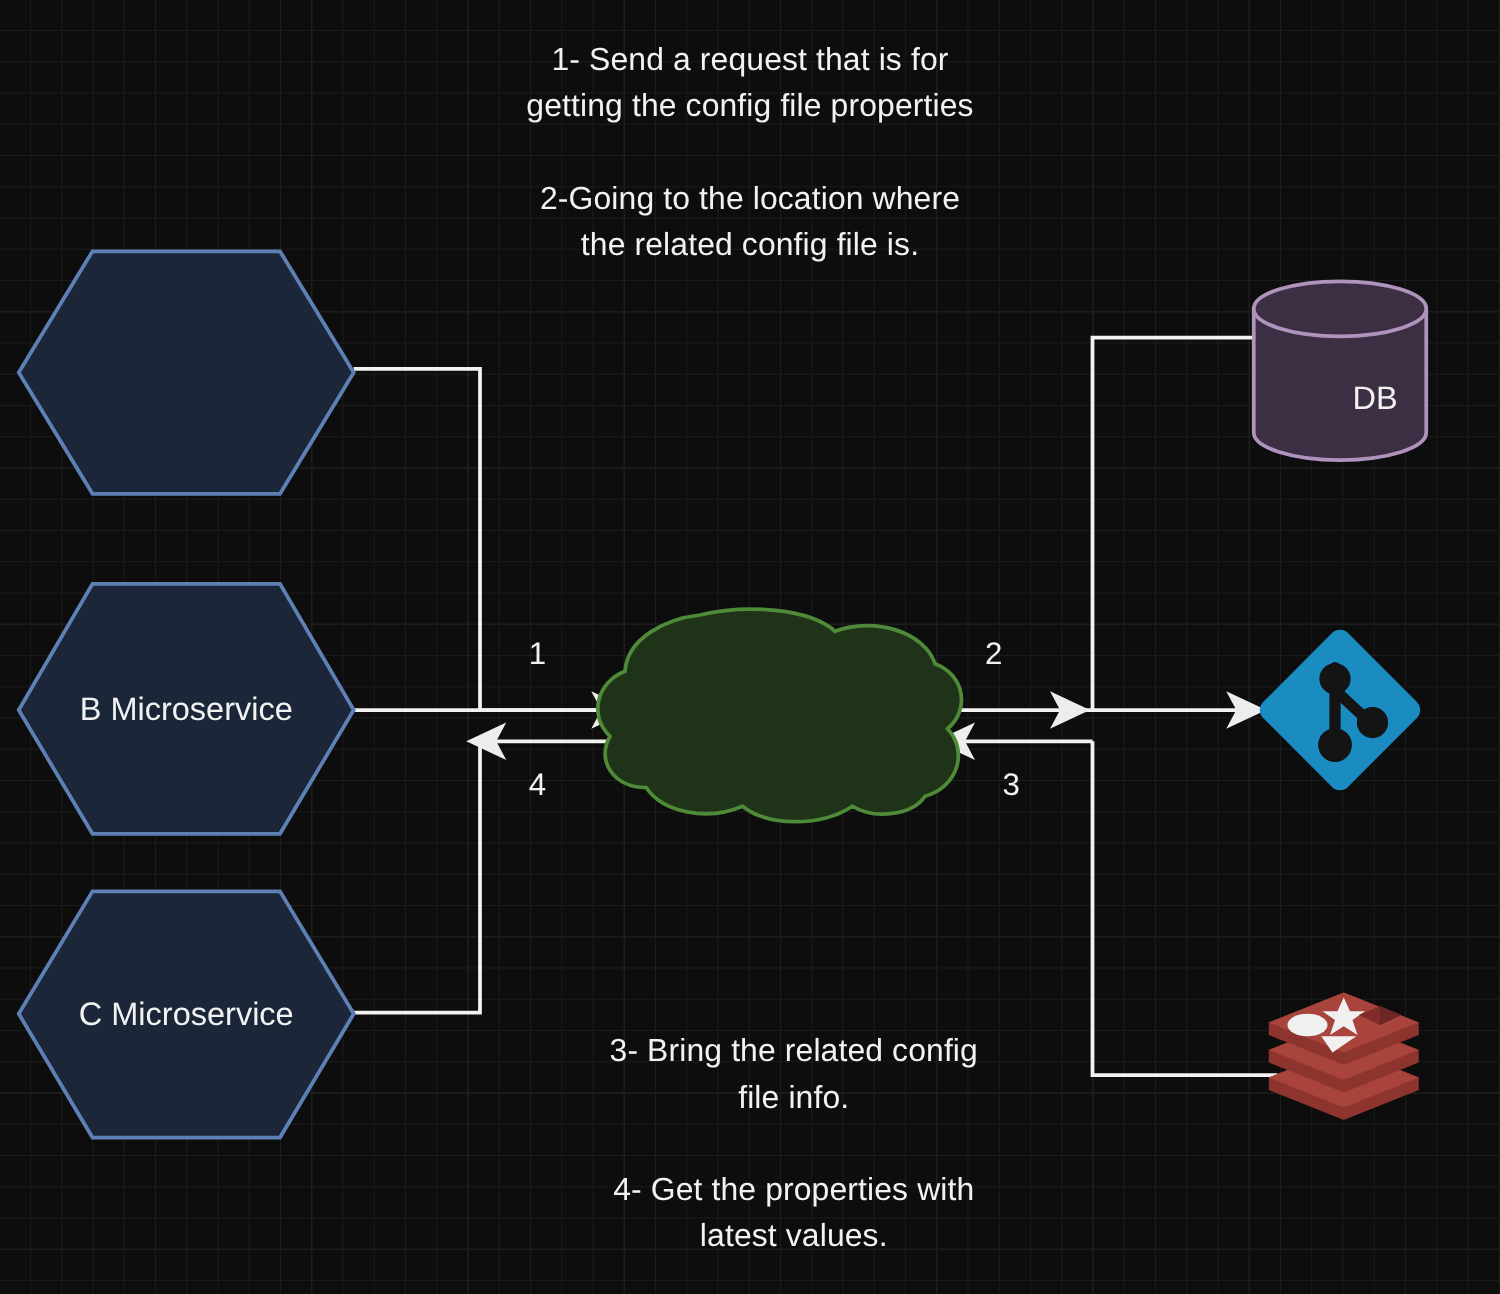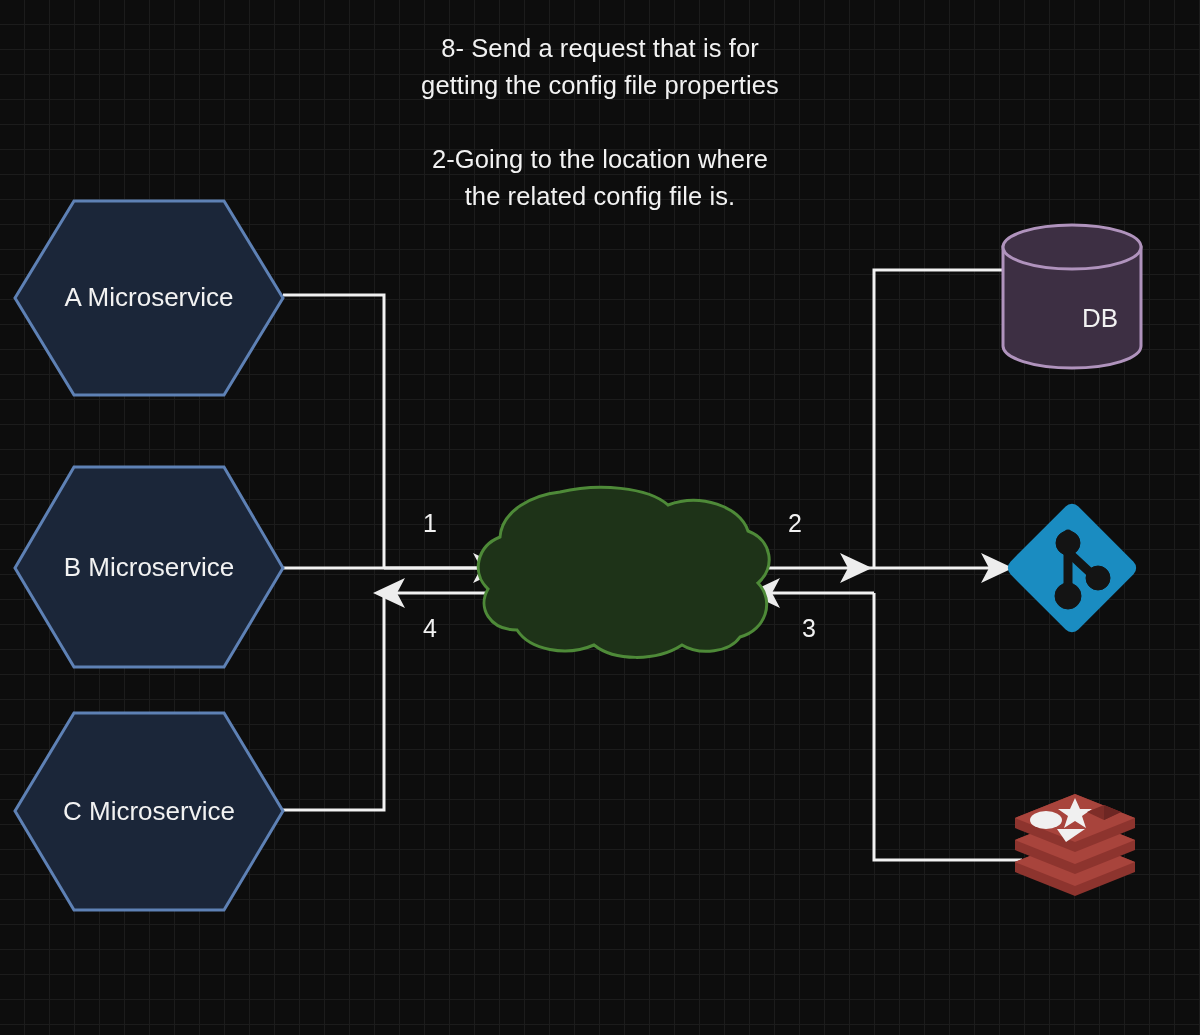--- a/index.html
+++ b/index.html
@@ -161,27 +161,31 @@
         <ellipse cx="1046" cy="820" rx="16" ry="9" fill="#f0f0f0"></ellipse>
         <polygon points="1075,798 1080,809 1092,809 1082,816 1086,828 1075,821 1064,828 1068,816 1058,809 1070,809" fill="#f0f0f0"></polygon>
         <polygon points="1057,829 1085,829 1066,842" fill="#f0f0f0"></polygon>
         <polygon points="1104,805 1121,812 1104,820 1087,812" fill="#7e2d28"></polygon>
         <polygon points="1104,805 1121,812 1104,820" fill="#6d2623"></polygon>
       </g>
     </g>
 
   </svg>
 
-  <div class="note" id="note-top">8- Send  a request that is for
+  <div class="note" id="note-top">1- Send  a request that is for
 getting the config file properties
 
 2-Going to the location where
 the related config file is.</div>
+  <div class="note" id="note-bottom">3- Bring the related config
+file info.
 
-  <div class="node-label" id="label-a">A Microservice</div>
+4- Get the properties with
+latest values.</div>
+
   <div class="node-label" id="label-b">B Microservice</div>
   <div class="node-label" id="label-c">C Microservice</div>
   <div class="node-label" id="label-db">DB</div>
 
   <div class="step-num" id="num-1">1</div>
   <div class="step-num" id="num-4">4</div>
   <div class="step-num" id="num-2">2</div>
   <div class="step-num" id="num-3">3</div>
 
 </div>

